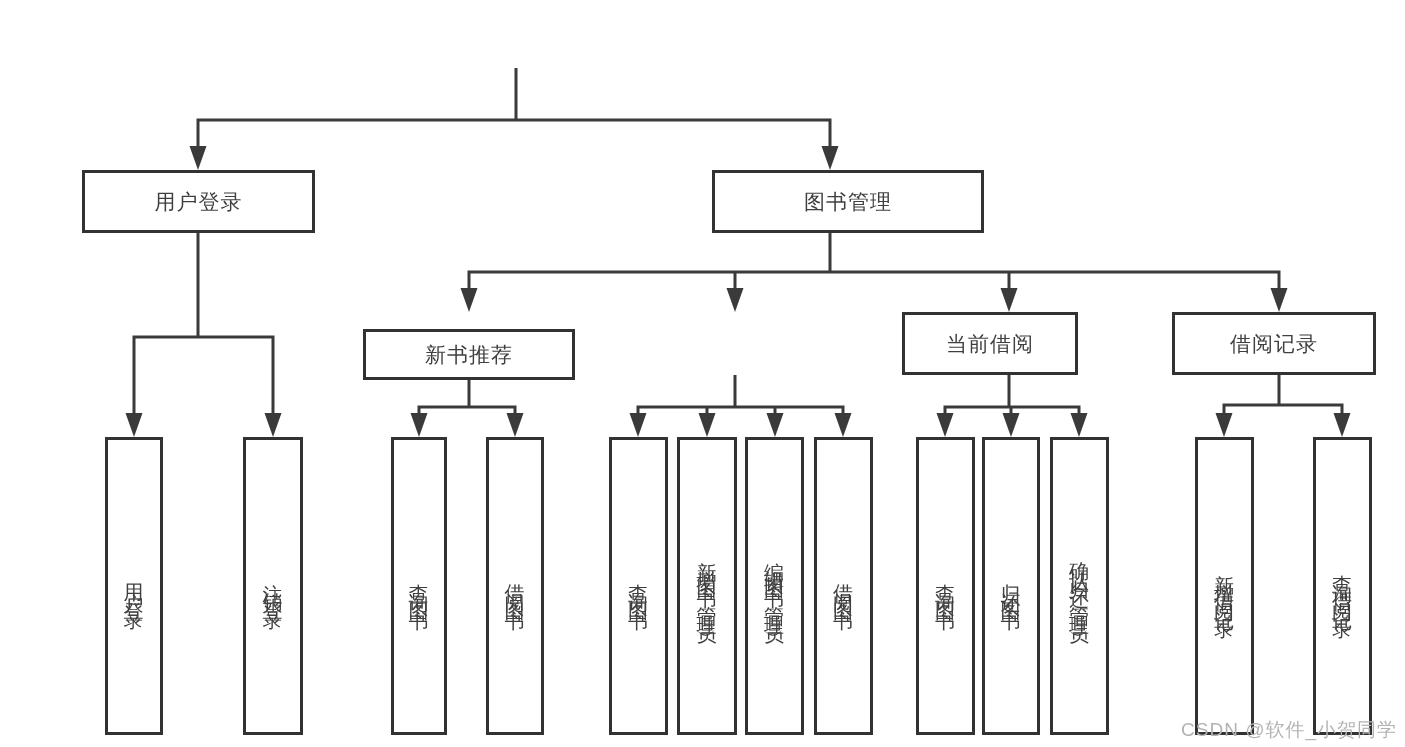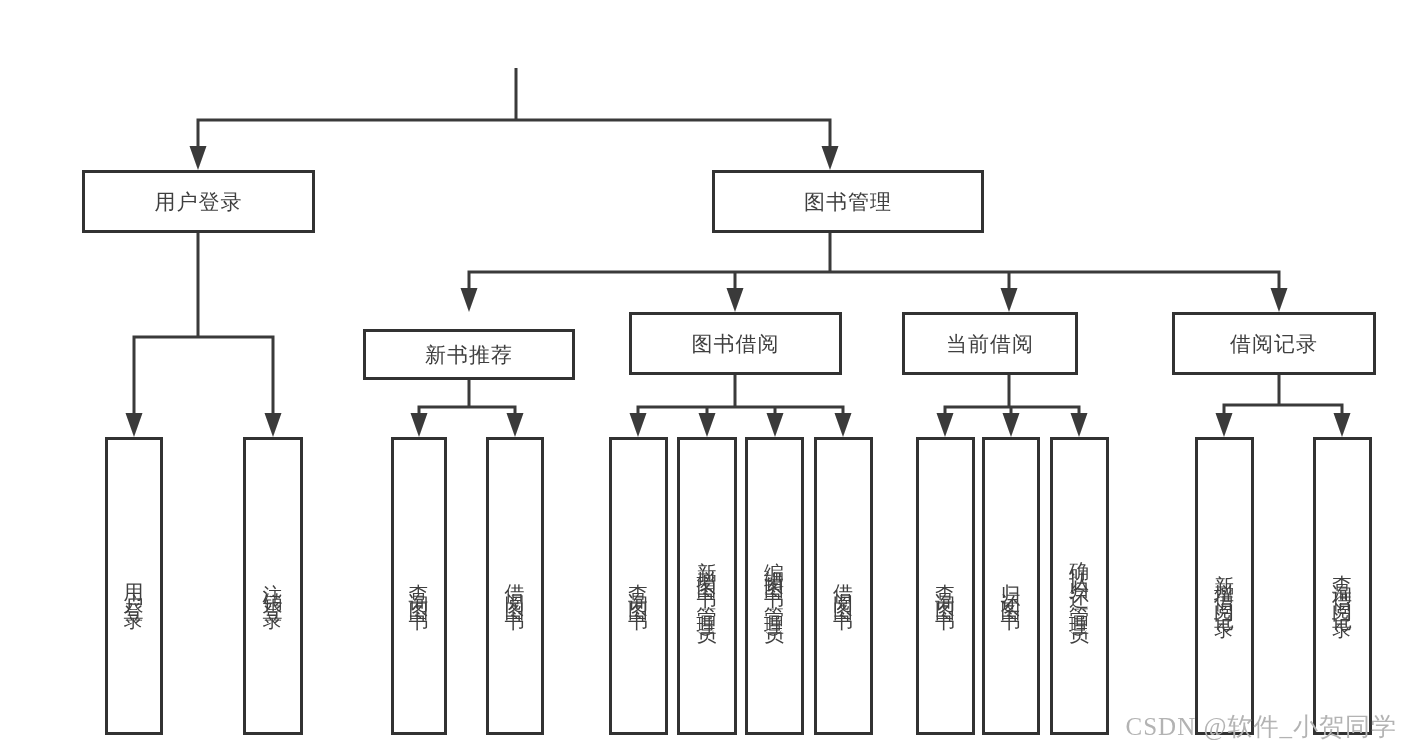--- a/index.html
+++ b/index.html
@@ -36,26 +36,25 @@
     text-orientation: mixed;
     font-size: 20px;
     letter-spacing: 9px;
     line-height: 1;
     white-space: nowrap;
   }
   .watermark {
     position: absolute;
     right: 8px;
     bottom: 4px;
-    font-size: 25px;
+    font-size: 19px;
     color: #b3b3b3;
     letter-spacing: 1px;
     z-index: 5;
     white-space: nowrap;
-    font-family: Liberation Serif, serif;
   }
 </style>
 </head>
 <body>
 
 <div class="canvas">
 
   <svg class="wires" viewBox="0 0 1405 747" aria-hidden="true">
     <g stroke="#3a3a3a" stroke-width="3" fill="none">
       <path d="M516 68 V120 M196.5 120 H831.5 M198 120 V150 M830 120 V150"></path>
@@ -109,23 +108,20 @@
   <div class="node h" style="left:82px; top:170px; width:233px; height:63px;">
     <span>用户登录</span>
   </div>
   <div class="node h" style="left:712px; top:170px; width:272px; height:63px;">
     <span>图书管理</span>
   </div>
 
   <div class="node h" style="left:363px; top:312px; width:212px; height:51px;margin-top:17px;">
     <span>新书推荐</span>
   </div>
-  <div class="node h" style="left:629px; top:312px; width:213px; height:63px;">
-    <span>图书借阅</span>
-  </div>
   <div class="node h" style="left:902px; top:312px; width:176px; height:63px;">
     <span>当前借阅</span>
   </div>
   <div class="node h" style="left:1172px; top:312px; width:204px; height:63px;">
     <span>借阅记录</span>
   </div>
 
   <div class="node v" style="left:105px; top:437px; width:58px; height:298px;">
     <span>用户登录</span>
   </div>

